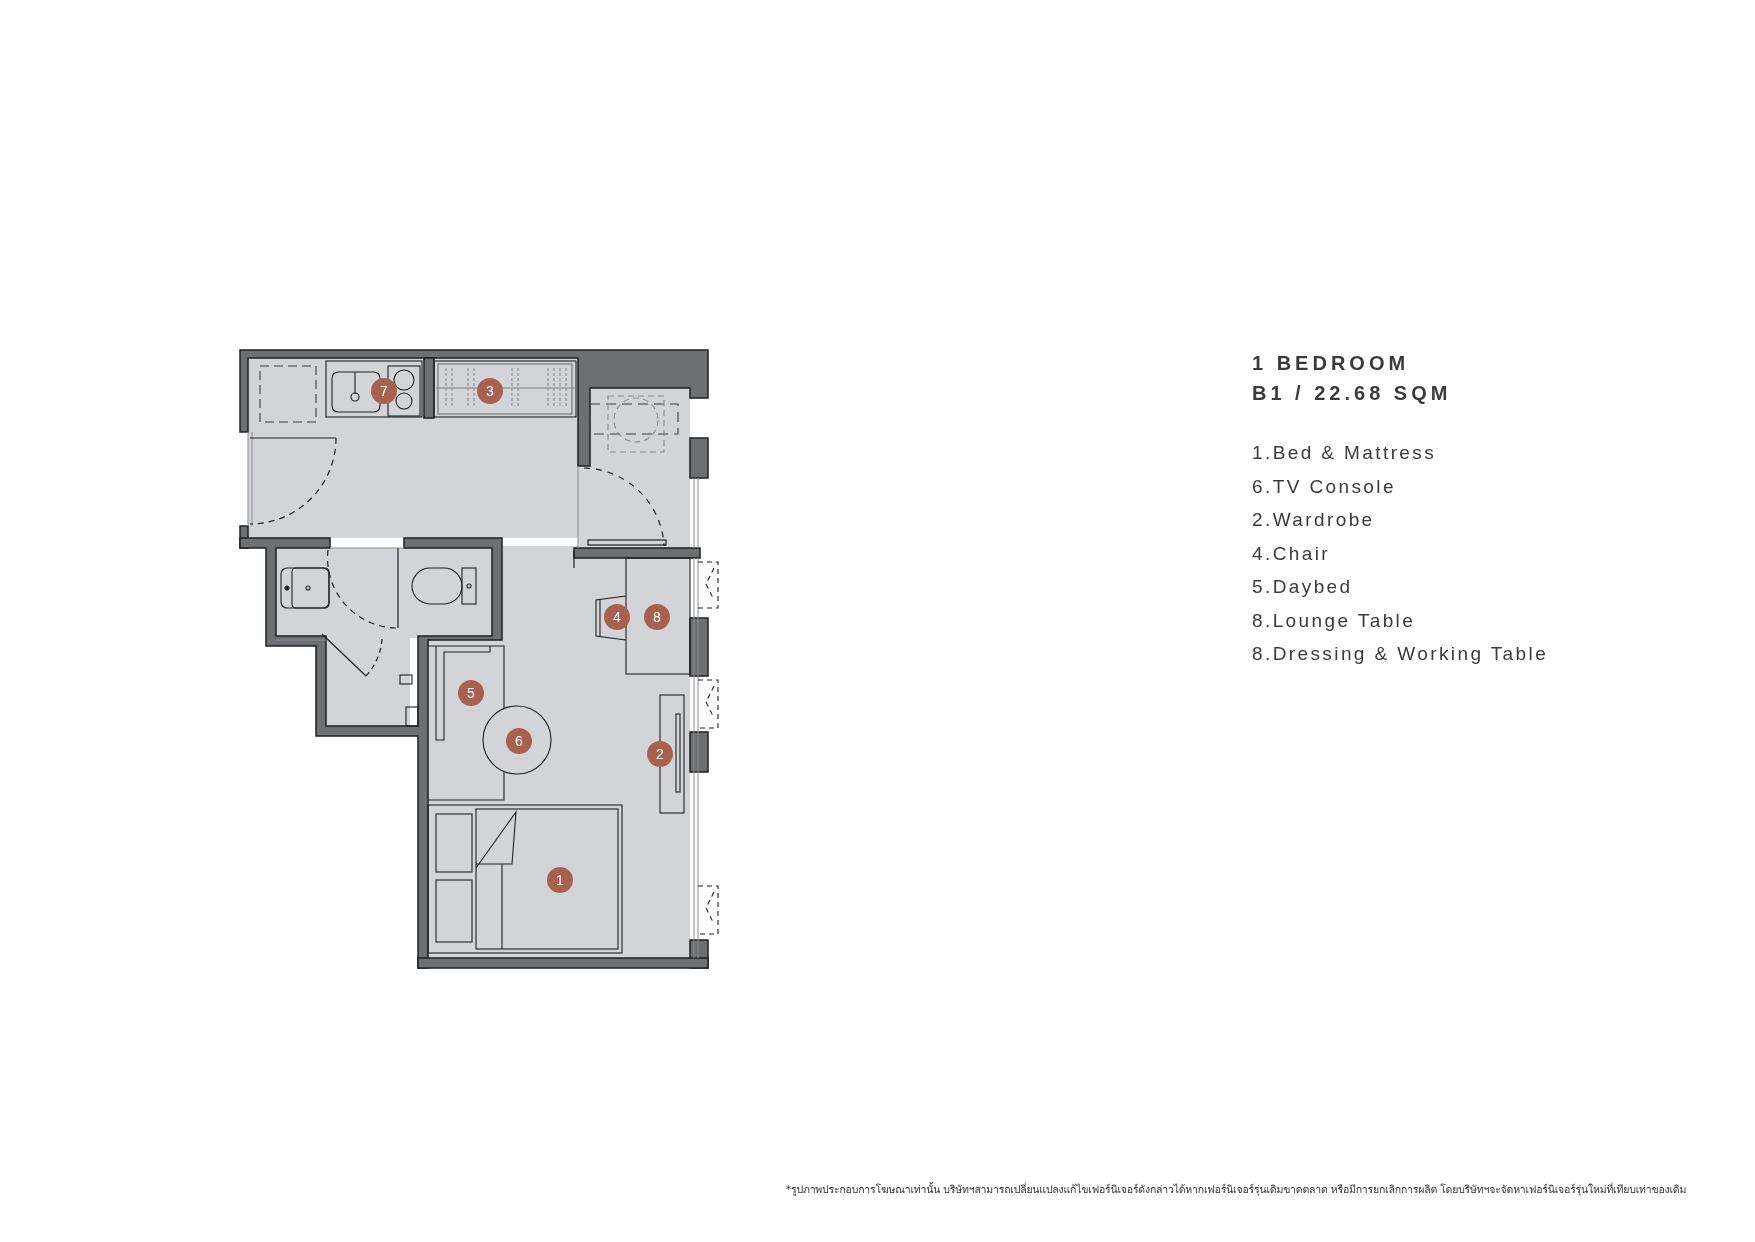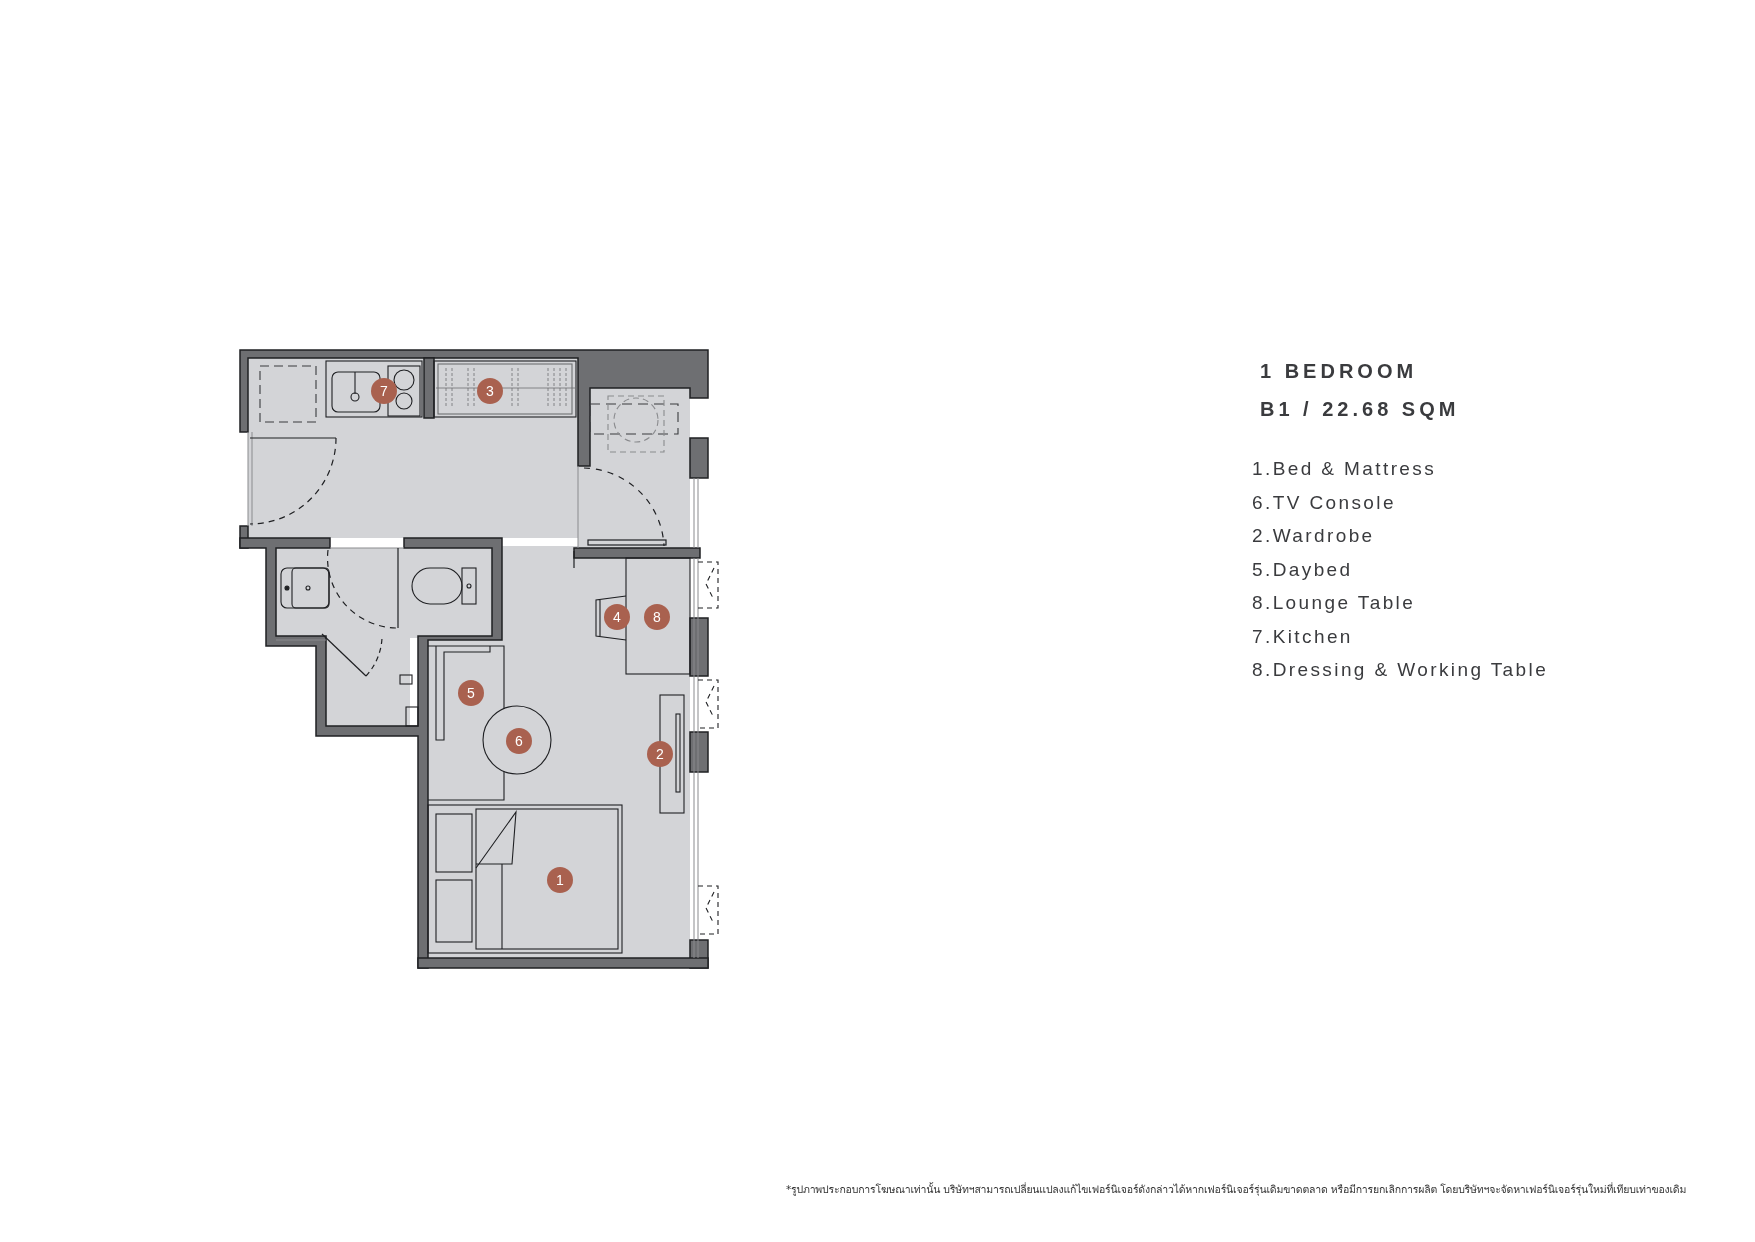--- a/index.html
+++ b/index.html
@@ -1,21 +1,21 @@
 <!DOCTYPE html>
 <html><head>
 <meta charset="utf-8">
 <style>
   html, body { margin: 0; padding: 0; background: #ffffff; }
   body { width: 1755px; height: 1242px; position: relative; overflow: hidden;
          font-family: "Liberation Sans", sans-serif; color: #3a3b3e; }
   .plan { position: absolute; left: 0; top: 0; width: 1755px; height: 1242px; }
   .info { position: absolute; left: 1252px; top: 348px; }
   .title { font-family: "Liberation Sans", sans-serif; font-weight: bold; font-size: 20px;
-           letter-spacing: 4px; color: #3a3b3e; line-height: 30px; margin: 8px; }
+           letter-spacing: 4px; color: #3a3b3e; line-height: 30px; margin: 0; }
   .legend { list-style: none; margin: 28px 0 16px 0; padding: 0; }
   .legend li { font-size: 19px; letter-spacing: 2.4px; line-height: 33.5px; color: #3a3b3e; }
   .disclaimer { position: absolute; left: 786px; top: 1181px; font-size: 10.5px;
                 color: #333; white-space: nowrap; font-family: "DejaVu Sans", sans-serif;
                 letter-spacing: -0.2px; }
   .badge-label { font-family: "Liberation Sans", sans-serif; font-size: 14px; fill: #ffffff; }
 </style>
 </head>
 <body>
 
@@ -167,20 +167,20 @@
   </g>
 </svg>
 
 <div class="info">
   <p class="title">1 BEDROOM</p>
   <p class="title">B1 / 22.68 SQM</p>
   <ul class="legend">
     <li>1.Bed &amp; Mattress</li>
     <li>6.TV Console</li>
     <li>2.Wardrobe</li>
+    <li>4.Chair</li>
     <li>5.Daybed</li>
     <li>8.Lounge Table</li>
-    <li>7.Kitchen</li>
     <li>8.Dressing &amp; Working Table</li>
   </ul>
 </div>
 
 <div class="disclaimer">*รูปภาพประกอบการโฆษณาเท่านั้น บริษัทฯสามารถเปลี่ยนแปลงแก้ไขเฟอร์นิเจอร์ดังกล่าวได้หากเฟอร์นิเจอร์รุ่นเดิมขาดตลาด หรือมีการยกเลิกการผลิต โดยบริษัทฯจะจัดหาเฟอร์นิเจอร์รุ่นใหม่ที่เทียบเท่าของเดิม</div>
 
 </body></html>

